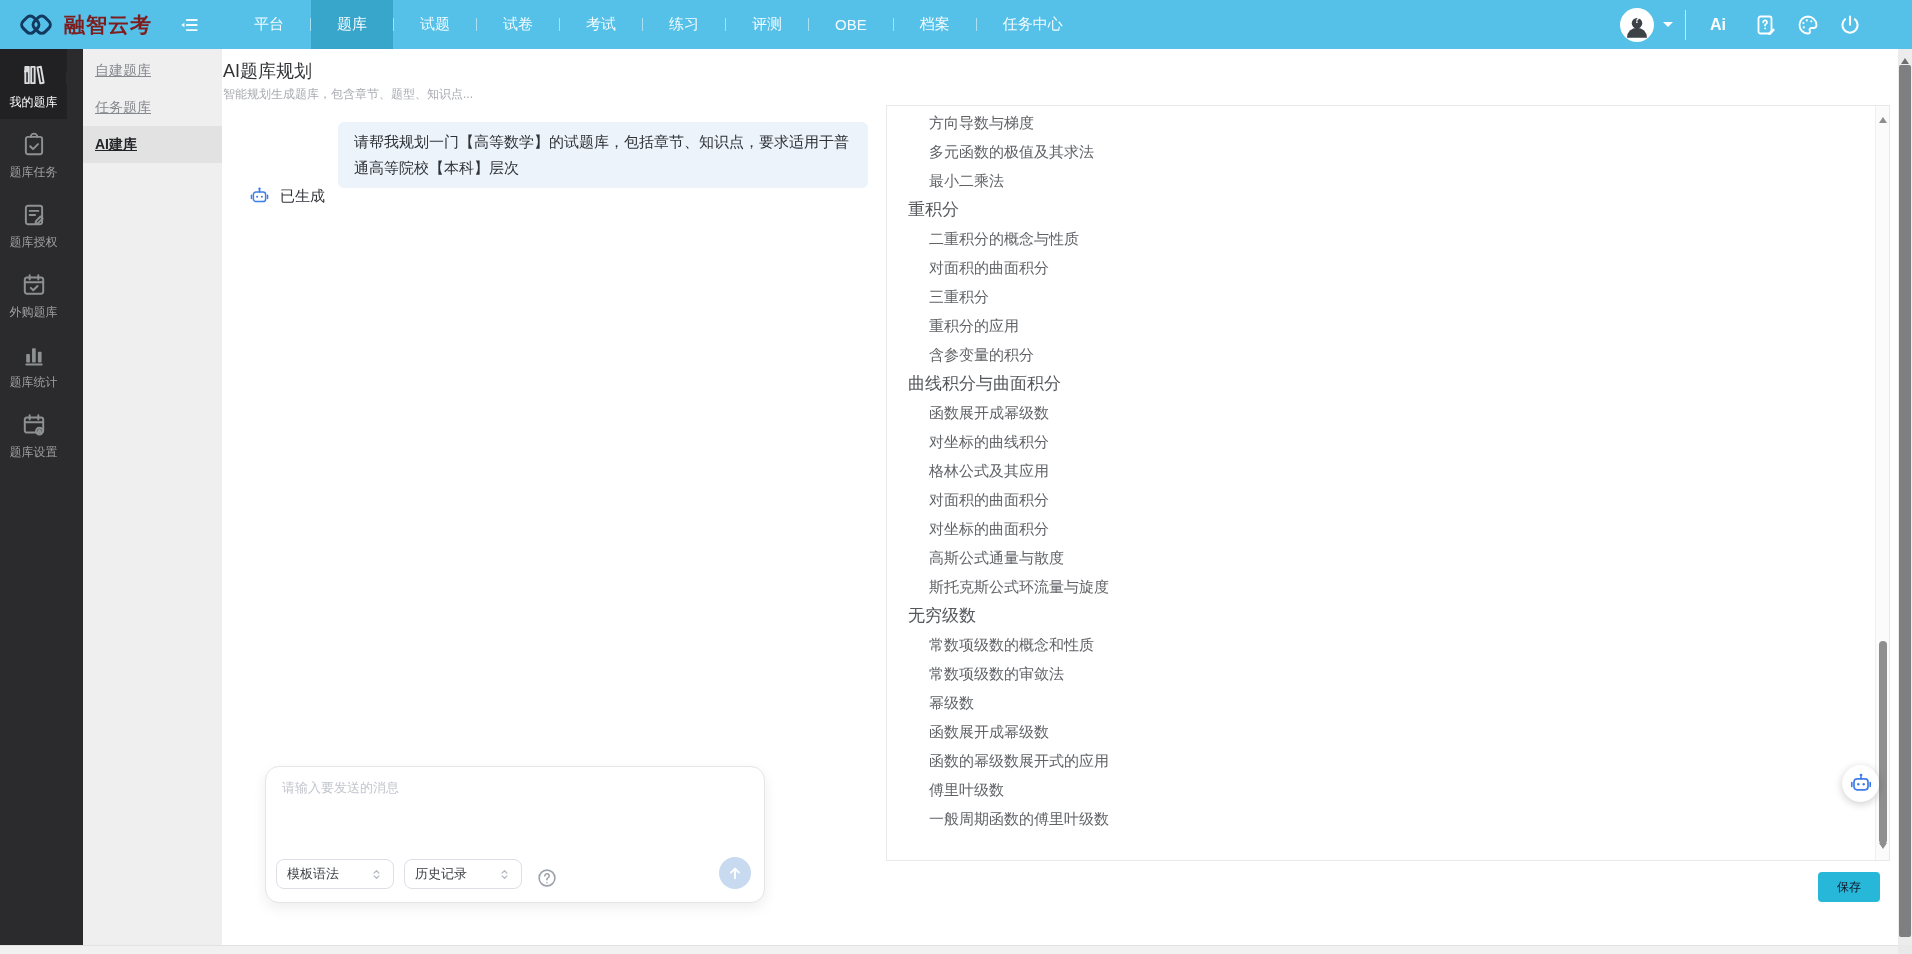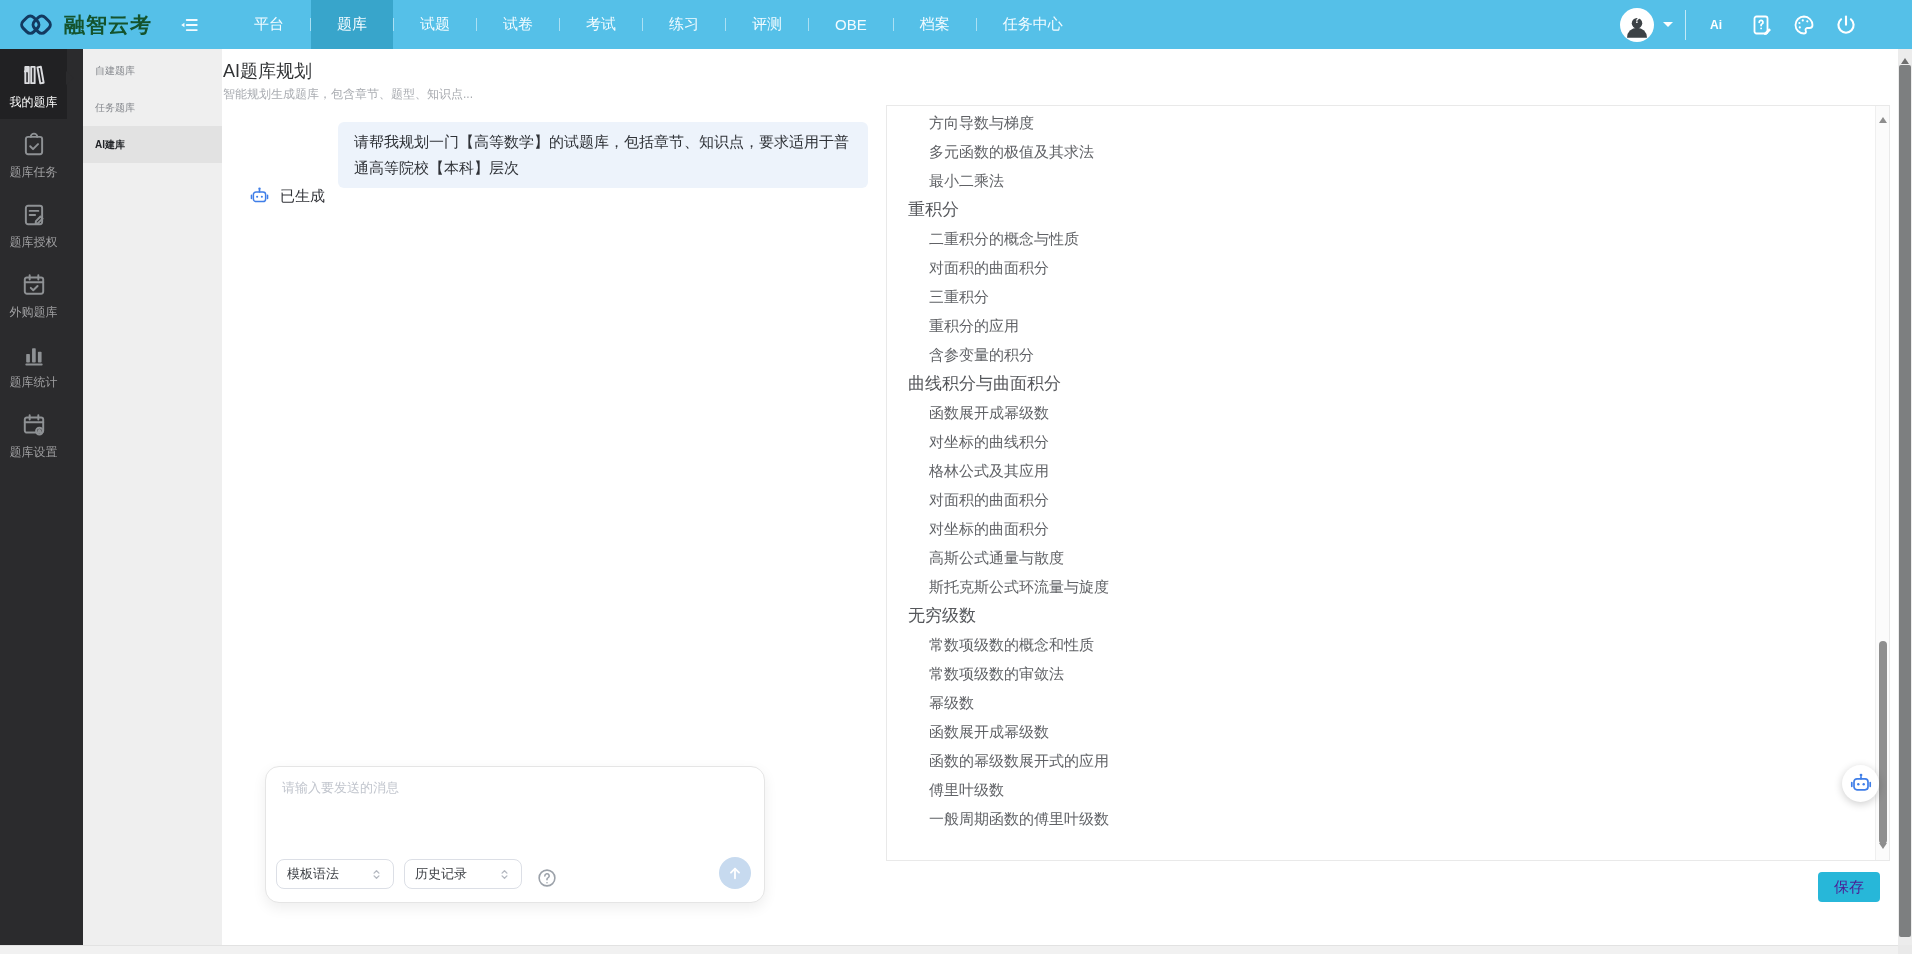--- a/index.html
+++ b/index.html
@@ -9,49 +9,49 @@
     font-family:"Liberation Sans","DejaVu Sans",sans-serif;
     -webkit-font-smoothing: antialiased;
   }
   svg { display:block; }
 
   
   .topnav { position:absolute; left:0; top:0; width:1912px; height:49px; background:#55c0e8; display:flex; align-items:center; z-index:10; }
   .brand { display:flex; align-items:center; gap:10px; padding-left:18px; }
   .brand-logo { width:36px; height:36px; color:#13395f; }
   .brand-logo svg { width:36px; height:36px; }
-  .brand-name { font-size:21px; font-weight:bold; color:#14532d; letter-spacing:1px; white-space:nowrap; }
+  .brand-name { font-size:21px; font-weight:bold; color:#7f1d1d; letter-spacing:1px; white-space:nowrap; }
   .collapse-btn { margin-left:26px; width:22px; height:22px; color:#f2fbff; cursor:pointer; }
   .collapse-btn svg { width:22px; height:22px; }
   .nav-items { display:flex; align-items:center; height:49px; margin-left:28px; }
   .nav-item { height:49px; display:flex; align-items:center; padding:0 26px; color:#f2fbff; font-size:15px; cursor:pointer; white-space:nowrap; }
   .nav-item.active { background:#38a5cb; }
   .nav-sep { width:1px; height:13px; background:rgba(255,255,255,.5); }
   .nav-right { position:absolute; left:1620px; top:0; height:49px; display:flex; align-items:center; }
   .avatar { position:relative; width:34px; height:34px; border-radius:50%; background:#fff; color:#3d4246; overflow:hidden; cursor:pointer; flex:none; }
   .avatar svg { width:30px; height:30px; margin:4px auto 0; }
   .avatar-q { position:absolute; left:0; right:0; top:6px; text-align:center; font-size:10px; font-weight:bold; color:#fff; }
   .av-caret { width:0; height:0; border:5px solid transparent; border-top-color:#fff; margin:5px 0 0 9px; cursor:pointer; }
   .nav-divider { width:1px; height:30px; background:rgba(255,255,255,.65); margin:0 14px 0 12px; }
-  .ai-badge { color:#fff; font-size:12px; font-weight:bold; padding:0 10px; cursor:pointer; }
+  .ai-badge { color:#fff; font-size:16px; font-weight:bold; padding:0 10px; cursor:pointer; }
   .nav-ico { width:24px; height:24px; color:#fff; margin-left:18px; cursor:pointer; }
   .nav-ico svg { width:24px; height:24px; }
 
   
   .sidebar { position:absolute; left:0; top:49px; width:83px; height:896px; background:#2b2b2d; z-index:3; }
   .side-item { position:relative; width:67px; height:70px; padding-top:13px; display:flex; flex-direction:column; align-items:center; gap:6px; color:#a0a0a2; font-size:12px; cursor:pointer; }
   .side-item .s-ico { width:26px; height:26px; color:#8e9194; }
   .side-item .s-ico svg { width:26px; height:26px; }
   .side-item.active { background:#212123; color:#fff; }
   .side-item.active .s-ico { color:#dcdde0; }
   .side-item.active::after { content:""; position:absolute; right:-14px; top:22px; border:7px solid transparent; border-left:8px solid #2b2b2d; }
 
   
   .submenu { position:absolute; left:67px; top:49px; width:155px; height:896px; background:#efefef; z-index:2; padding-top:3px; }
-  .sub-item { height:37px; line-height:37px; padding-left:28px; font-size:10px; color:#85888d; cursor:pointer; white-space:nowrap; }
+  .sub-item { height:37px; line-height:37px; padding-left:28px; font-size:14px; color:#85888d; cursor:pointer; white-space:nowrap;text-decoration:underline; }
   .sub-item.active { background:#e2e2e2; color:#222428; font-weight:bold; }
 
   
   .main { position:absolute; left:222px; top:49px; width:1676px; height:896px; background:#fff; }
   .page-title { position:absolute; left:1px; top:10px; font-size:18px; font-weight:normal; color:#313335; }
   .page-subtitle { position:absolute; left:1px; top:37px; font-size:12px; color:#a8abb0; }
 
   .bubble { position:absolute; left:116px; top:73px; width:530px; background:#edf3fb; border-radius:6px; padding:7px 16px; font-size:15px; line-height:26px; color:#2f3237; }
   .bot-row { position:absolute; left:27px; top:137px; display:flex; align-items:center; gap:10px; font-size:15px; color:#303237; }
   .bot-ico { width:21px; height:21px; color:#3f7ee8; }
@@ -75,21 +75,21 @@
   .outline-list { position:absolute; left:0; top:2px; right:15px; bottom:0; overflow:hidden; }
   .outline-row { height:29px; line-height:29px; white-space:nowrap; cursor:pointer; }
   .outline-row.lv1 { padding-left:21px; font-size:17px; color:#55575b; }
   .outline-row.lv2 { padding-left:42px; font-size:15px; color:#606266; }
   .panel-scrollbar { position:absolute; right:0; top:0; width:14px; height:100%; background:#fbfbfb; border-left:1px solid #efefef; }
   .tri { position:absolute; left:3px; width:0; height:0; border:4px solid transparent; }
   .tri.up { top:7px; border-bottom:6px solid #8d8d8d; }
   .tri.down { bottom:7px; border-top:6px solid #8d8d8d; }
   .panel-thumb { position:absolute; left:3px; top:535px; width:8px; height:203px; background:#8f8f8f; border-radius:4px; cursor:pointer; }
 
-  .save-btn { position:absolute; left:1596px; top:823px; width:62px; height:30px; border:none; border-radius:4px; background:#27b7d9; color:#4c1d95; font-size:15px; font-family:inherit; cursor:pointer; }
+  .save-btn { position:absolute; left:1596px; top:823px; width:62px; height:30px; border:none; border-radius:4px; background:#27b7d9; color:#0f172a; font-size:12px; font-family:inherit; cursor:pointer; }
   .robot-fab { position:absolute; left:1620px; top:716px; width:37px; height:37px; border-radius:50%; background:#fff; box-shadow:0 2px 8px rgba(0,0,0,.2); display:flex; align-items:center; justify-content:center; color:#3f7ee8; cursor:pointer; z-index:6; }
   .robot-fab svg { width:24px; height:24px; }
 
   
   .vscroll { position:absolute; left:1898px; top:49px; width:14px; height:896px; background:#ececec; z-index:11; }
   .vscroll .tri.up { left:3px; top:5px; border-bottom-color:#6f6f6f; }
   .v-thumb { position:absolute; left:1px; top:16px; width:12px; height:872px; background:#7d7f80; border-radius:2px; cursor:pointer; }
   .hscroll { position:absolute; left:0; top:945px; width:1898px; height:9px; background:#f1f1f1; border-top:1px solid #e2e2e2; z-index:11; }
   .scroll-corner { position:absolute; left:1898px; top:945px; width:14px; height:9px; background:#e9e9e9; z-index:11; }
 </style>

